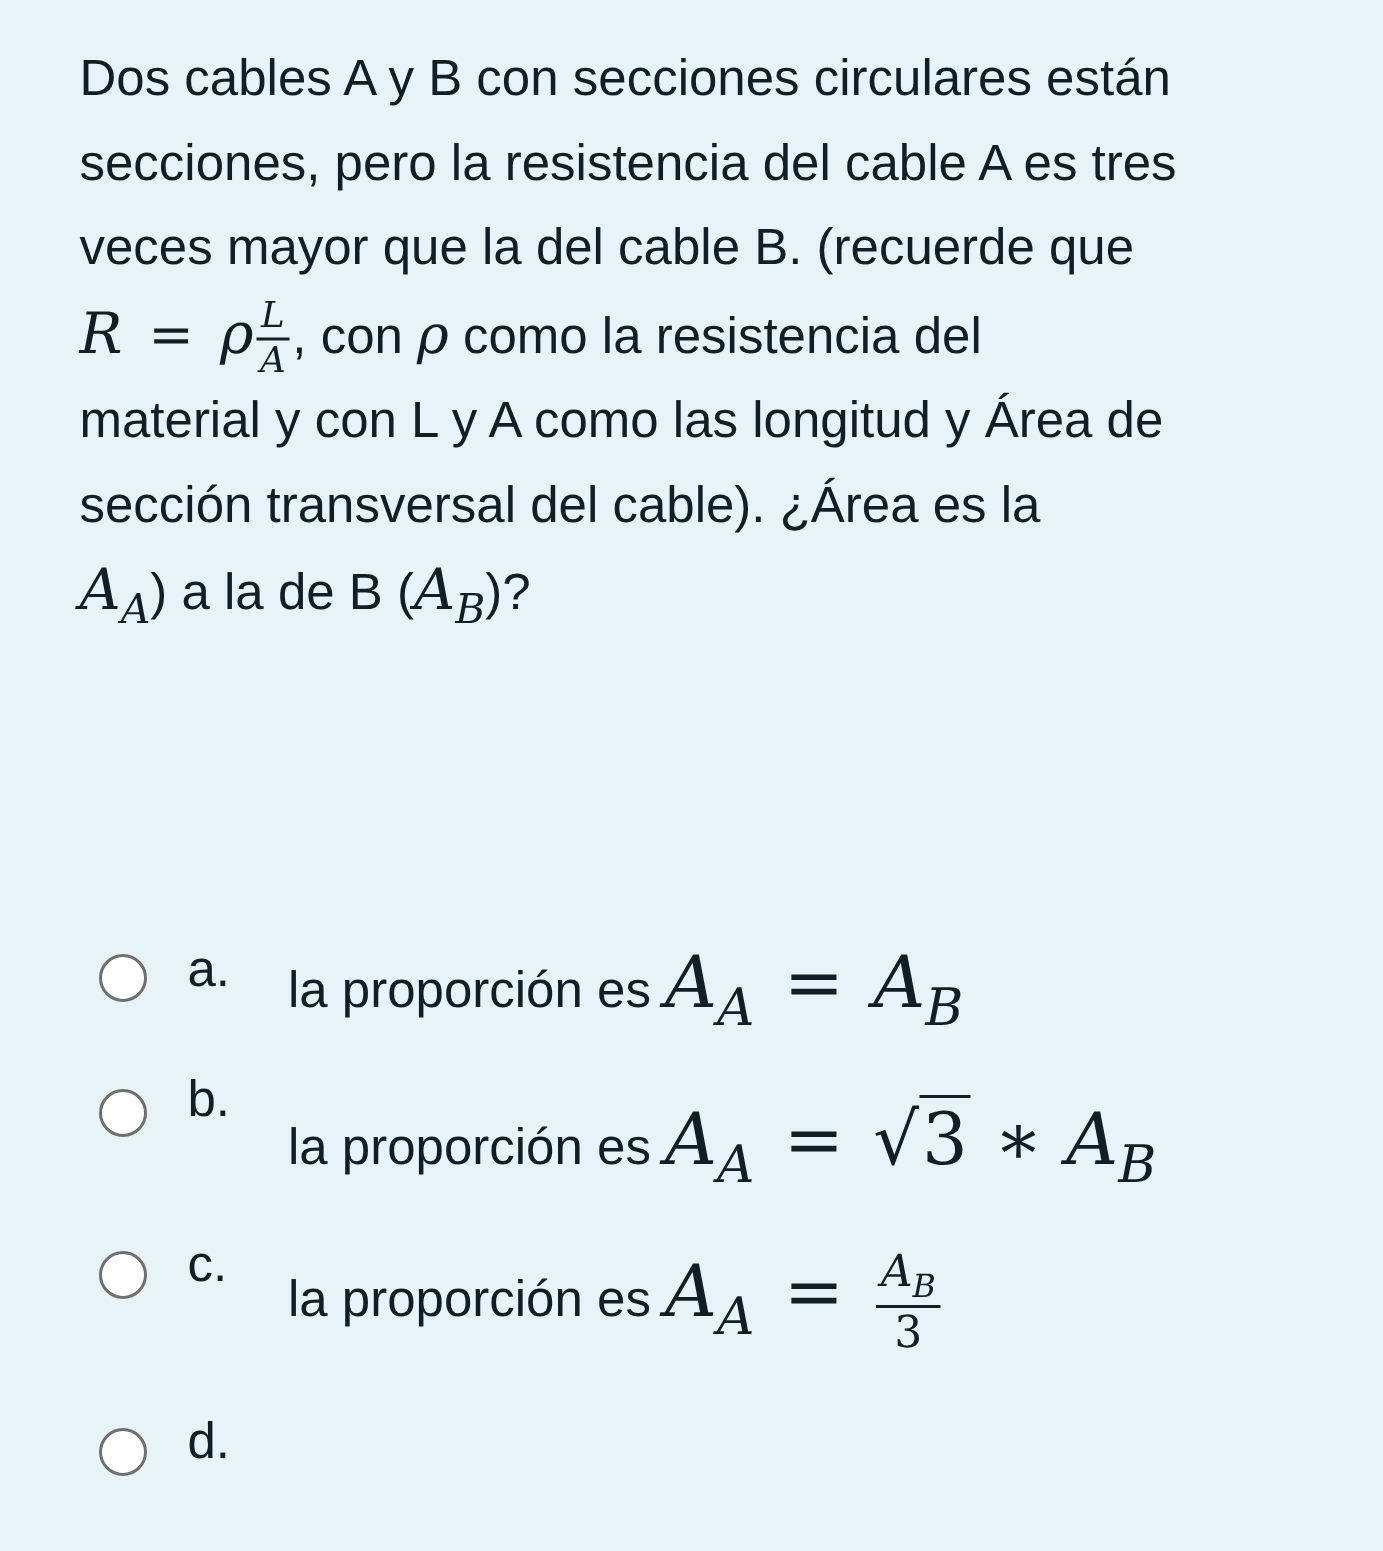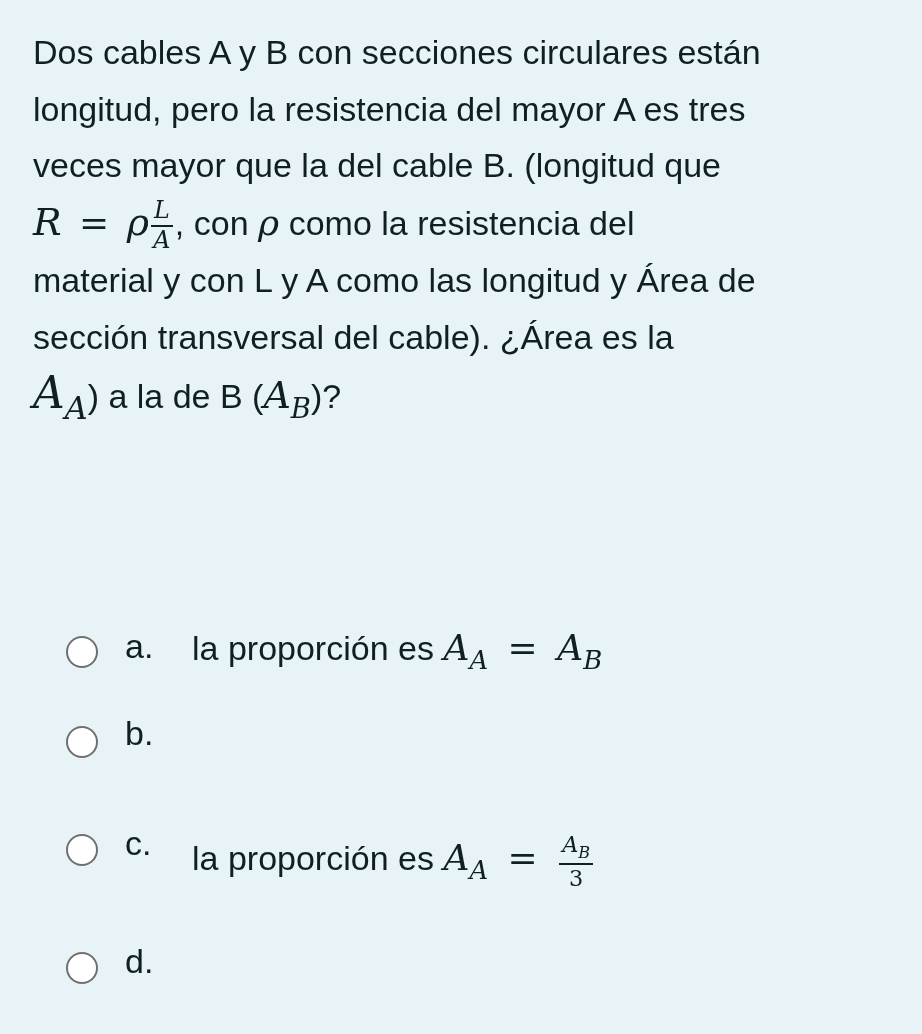--- a/index.html
+++ b/index.html
@@ -3,87 +3,94 @@
   <meta charset="utf-8">
   <style>
     html, body { margin: 0; padding: 0; }
     body {
       width: 922px; height: 1034px; overflow: hidden;
       background: #e7f3f6;
       color: #0f1f24;
       font-family: "Liberation Sans", "DejaVu Sans", sans-serif;
     }
     .question {
-      position: absolute; left: 33px; top: 24px; width: 840px;
+      position: absolute; left: 53px; top: 24px; width: 840px;
       font-size: 34px; line-height: 56.5px;
     }
     .math { font-family: "DejaVu Serif", "Liberation Serif", serif; font-style: italic; }
     .math-up { font-family: "DejaVu Serif", "Liberation Serif", serif; font-style: normal; }
     .sub { font-size: 0.72em; vertical-align: -0.35em; }
     .frac { display: inline-flex; flex-direction: column; align-items: center; vertical-align: middle; line-height: 1; margin: 0 2px; }
     .frac .num { font-size: 0.7em; border-bottom: 2px solid #0f1f24; padding: 0 3px 2px; }
     .frac .den { font-size: 0.7em; padding-top: 2px; }
     .options { position: absolute; left: 0; top: 0; width: 922px; }
     .option { position: absolute; left: 66px; height: 60px; width: 800px; }
     .radio {
       position: absolute; left: 0; width: 32px; height: 32px; border-radius: 50%;
       border: 2px solid #6f6f6f; background: #ffffff; box-sizing: border-box;
     }
     .opt-letter { position: absolute; left: 59px; font-size: 34px; }
     .opt-text { position: absolute; left: 126px; font-size: 34px; white-space: nowrap; }
-    .opt-math { font-family: "DejaVu Serif", "Liberation Serif", serif; font-size: 36px; }
+    .opt-math { font-family: "DejaVu Serif", "Liberation Serif", serif; font-size: 48px; }
     .sqrt { font-style: normal; }
     .sqrt .rad { border-top: 2px solid #0f1f24; padding: 0 2px; }
   </style>
 </head>
 <body>
 
 <div class="question">
   <div>Dos cables A y B con secciones circulares están</div>
-  <div>longitud, pero la resistencia del mayor A es tres</div>
-  <div>veces mayor que la del cable B. (longitud que</div>
+  <div>secciones, pero la resistencia del cable A es tres</div>
+  <div>veces mayor que la del cable B. (recuerde que</div>
   <div>
     <span class="math" style="font-size:38px">R</span>
     <span class="math-up" style="font-size:36px;margin:0 8px">=</span>
     <span class="math" style="font-size:38px">ρ</span><span class="frac math">
         <span class="num">L</span>
         <span class="den">A</span>
       </span><span>, con </span><span class="math" style="font-size:36px">ρ</span><span> como la resistencia del</span>
   </div>
   <div>material y con L y A como las longitud y Área de</div>
   <div>sección transversal del cable). ¿Área es la</div>
   <div>
-    <span class="math" style="font-size:44px"><span>A</span><span class="sub">A</span></span><span>) a la de B (</span><span class="math" style="font-size:38px"><span>A</span><span class="sub">B</span></span><span>)?</span>
+    <span class="math" style="font-size:38px"><span>A</span><span class="sub">A</span></span><span>) a la de B (</span><span class="math" style="font-size:38px"><span>A</span><span class="sub">B</span></span><span>)?</span>
   </div>
 </div>
 
 <div class="options">
 
   <div class="option" style="top:622px">
     <div class="radio" style="top:14px"></div>
     <div class="opt-letter" style="top:5px">a.</div>
     <div class="opt-text" style="top:5px">
       <span>la proporción es </span><span class="opt-math math"><span>A</span><span class="sub">A</span></span>
       <span class="opt-math math-up" style="margin:0 10px">=</span>
       <span class="opt-math math"><span>A</span><span class="sub">B</span></span>
     </div>
   </div>
 
   <div class="option" style="top:712px">
     <div class="radio" style="top:14px"></div>
     <div class="opt-letter" style="top:2px">b.</div>
+    <div class="opt-text" style="top:20px">
+      <span>la proporción es </span><span class="opt-math math"><span>A</span><span class="sub">A</span></span>
+      <span class="opt-math math-up" style="margin:0 10px">=</span>
+      <span class="opt-math math-up sqrt"><span>√</span><span class="rad">3</span></span>
+      <span class="opt-math math-up" style="margin:0 6px">∗</span>
+      <span class="opt-math math"><span>A</span><span class="sub">B</span></span>
+    </div>
   </div>
 
   <div class="option" style="top:826px">
     <div class="radio" style="top:8px"></div>
     <div class="opt-letter" style="top:-2px">c.</div>
     <div class="opt-text" style="top:7px">
       <span>la proporción es </span><span class="opt-math math"><span>A</span><span class="sub">A</span></span>
       <span class="opt-math math-up" style="margin:0 10px">=</span>
-      <span class="frac math opt-math" style="font-size:32px">
+      <span class="frac math opt-math" style="font-size:42px">
           <span class="num"><span>A</span><span class="sub">B</span></span>
           <span class="den math-up">3</span>
         </span>
     </div>
   </div>
 
   <div class="option" style="top:940px">
     <div class="radio" style="top:12px"></div>
     <div class="opt-letter" style="top:2px">d.</div>
   </div>

